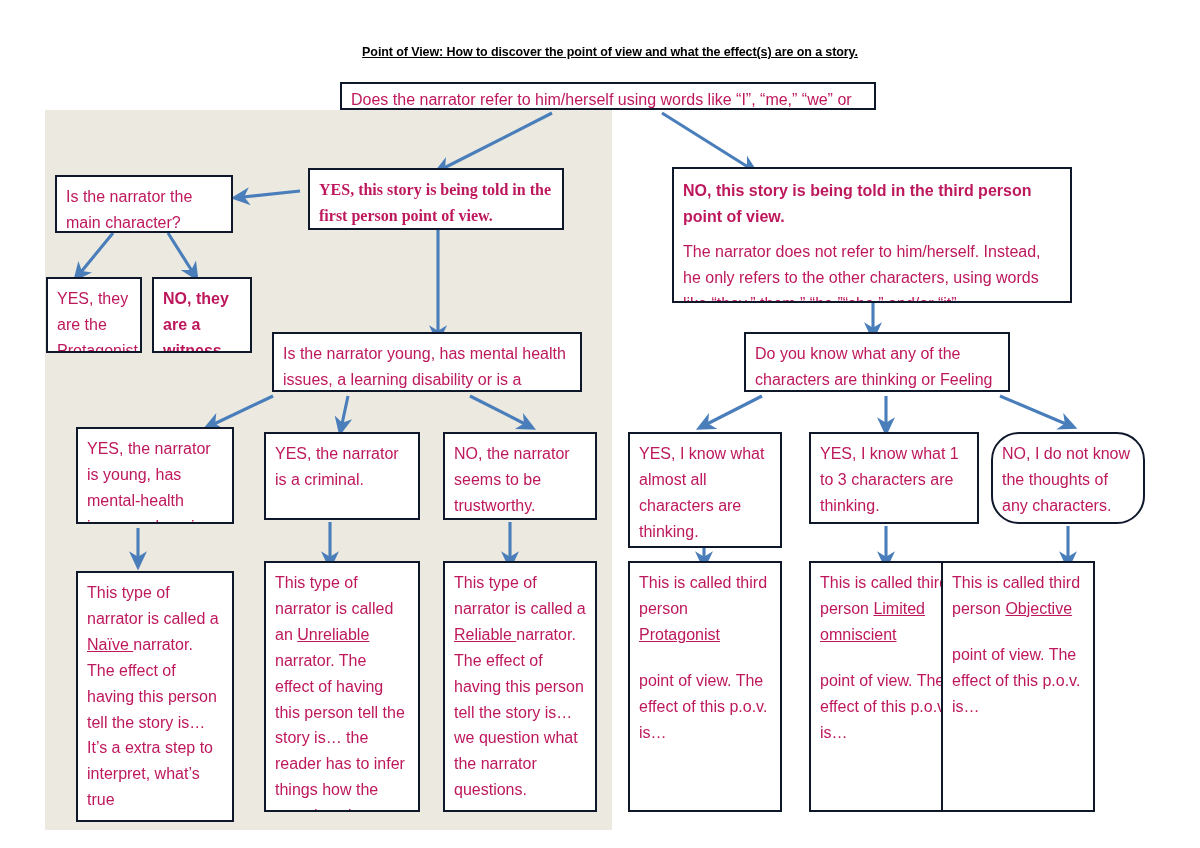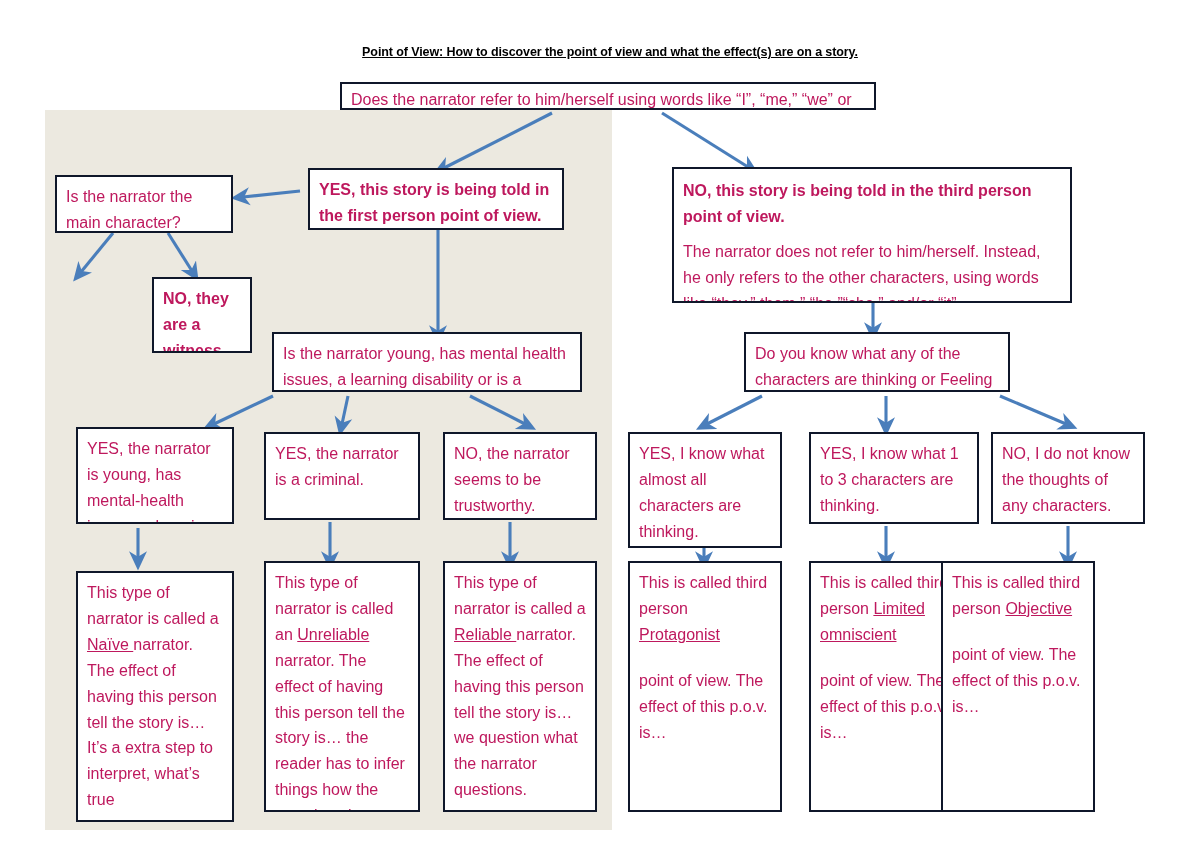--- a/index.html
+++ b/index.html
@@ -97,33 +97,36 @@
       <path d="M1068,526 L1068,558"></path>
     </g>
   </svg>
 
   <div class="title">Point of View: How to discover the point of view and what the effect(s) are on a story.</div>
 
   <div class="box" style="left:340px; top:82px; width:536px; height:28px; padding-top:4px; padding-bottom:2px; line-height:1.45;">
     <span>Does the narrator refer to him/herself using words like “I”, “me,” “we” or “us”?</span>
   </div>
 
-  <div class="box bold" style="left:308px; top:168px; width:256px; height:62px;">
+  <div class="box bold" style="left:308px; top:168px; width:256px; height:62px;font-family:Liberation Serif, serif;">
     <span>YES, this story is being told in the first  person point of view.</span>
   </div>
 
   <div class="box" style="left:672px; top:167px; width:400px; height:136px; padding-top:9px;">
     <p class="bold" style="font-weight:bold;">NO, this story is being told in the  third person point of view.</p>
     <p>The narrator does not refer to him/herself. Instead, he only refers to the other characters, using words like “they,” them,” “he,”“she,”  and/or “it”.</p>
   </div>
 
   <div class="box" style="left:55px; top:175px; width:178px; height:58px;">
     <span>Is the narrator the main character?</span>
   </div>
 
+  <div class="box" style="left:46px; top:277px; width:96px; height:76px;">
+    <span>YES, they are the </span><span class="u">Protagonist</span>
+  </div>
 
   <div class="box" style="left:152px; top:277px; width:100px; height:76px;font-weight:bold;">
     <span>NO, they are a witness or observer.</span>
   </div>
 
   <div class="box" style="left:272px; top:332px; width:310px; height:60px;">
     <span>Is the narrator young, has mental health issues, a learning disability or is a criminal?</span>
   </div>
 
   <div class="box" style="left:744px; top:332px; width:266px; height:60px;">
@@ -143,21 +146,21 @@
   </div>
 
   <div class="box" style="left:628px; top:432px; width:154px; height:116px;">
     <span>YES, I know what almost all characters are thinking.</span>
   </div>
 
   <div class="box" style="left:809px; top:432px; width:170px; height:92px;">
     <span>YES, I know what 1 to 3 characters are thinking.</span>
   </div>
 
-  <div class="box" style="left:991px; top:432px; width:154px; height:92px;">
+  <div class="box" style="left:991px; top:432px; width:154px; height:92px;border-radius:28px;">
     <span>NO, I do not know the thoughts of any characters.</span>
   </div>
 
   <div class="box" style="left:76px; top:571px; width:158px; height:251px;">
     <span>This type of narrator is called a </span><span class="u">Naïve </span><span>narrator. The effect of having this person tell the story is… It’s a extra step to interpret, what’s true</span>
   </div>
 
   <div class="box" style="left:264px; top:561px; width:156px; height:251px;">
     <span>This type of narrator is called an </span><span class="u">Unreliable</span><span> narrator. The effect of having this person tell the story is… the reader has to infer things how the story is going, brings an extra layer</span>
   </div>

